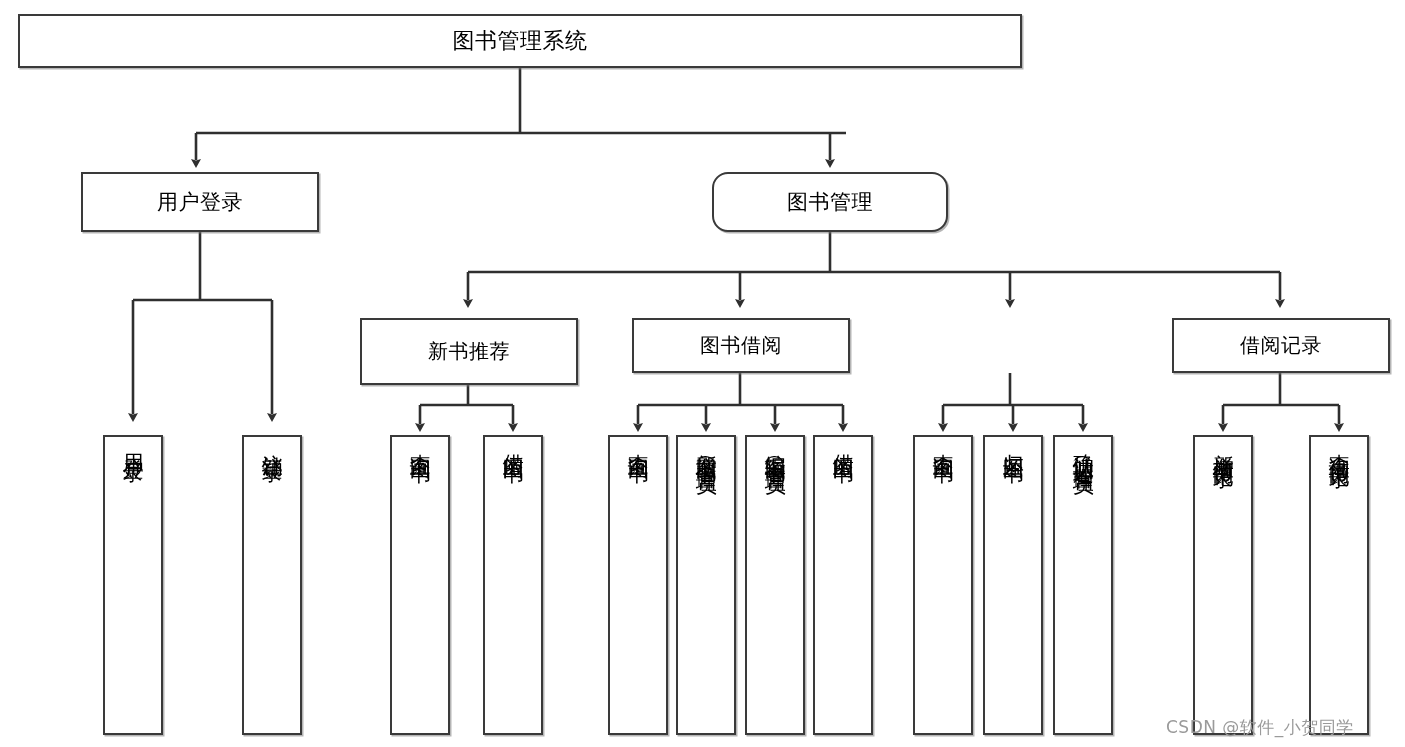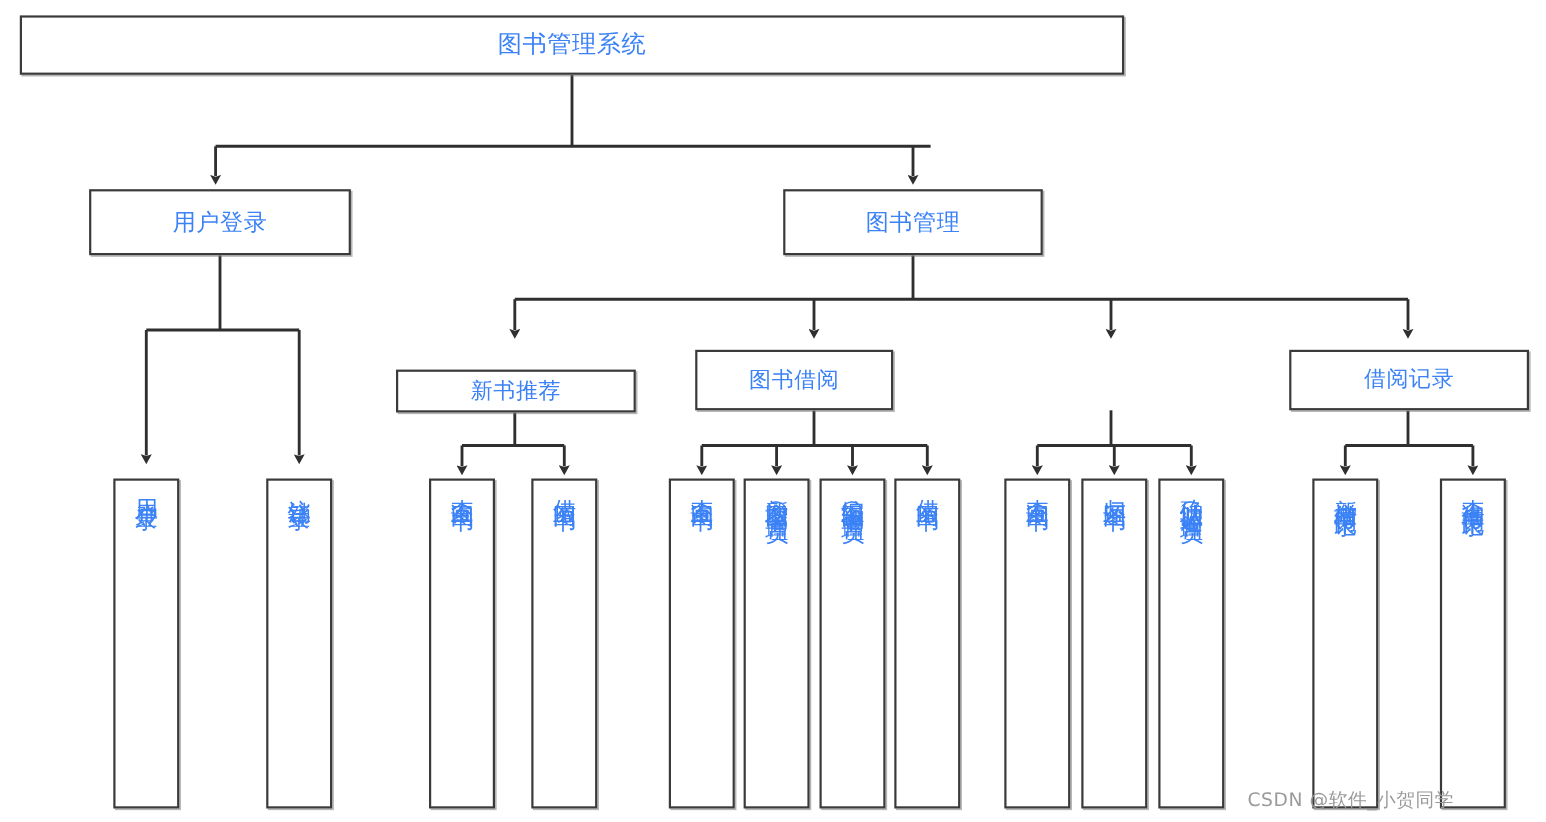--- a/index.html
+++ b/index.html
@@ -25,21 +25,21 @@
     height: 747px;
   }
   .node {
     position: absolute;
     box-sizing: border-box;
     border: 2px solid #3a3a3a;
     background: #ffffff;
     display: flex;
     align-items: center;
     justify-content: center;
-    color: #3b82f6;
+    color: #000000;
     box-shadow: 1.5px 1.5px 0 0 rgba(120,120,120,0.55);
   }
   .node .label {
     font-size: 21px;
     line-height: 1.15;
     letter-spacing: 0.5px;
     white-space: nowrap;
   }
   .node.root .label { font-size: 22px; }
   .node.lvl2 .label { font-size: 21px; }
@@ -121,28 +121,28 @@
     </g>
   </svg>
 
   <div class="node root" style="left:18px; top:14px; width:1004px; height:54px;">
     <span class="label">图书管理系统</span>
   </div>
 
   <div class="node lvl2" style="left:81px; top:172px; width:238px; height:60px;">
     <span class="label">用户登录</span>
   </div>
-  <div class="node lvl2" style="left:712px; top:172px; width:236px; height:60px;">
+  <div class="node lvl2" style="left:712px; top:172px; width:236px; height:60px;border-radius:16px;">
     <span class="label">图书管理</span>
   </div>
 
-  <div class="node lvl3" style="left:360px; top:336px; width:218px; height:39px;">
+  <div class="node lvl3" style="left:360px; top:318px; width:218px; height:67px;">
     <span class="label">新书推荐</span>
   </div>
-  <div class="node lvl3" style="left:632px; top:318px; width:180px; height:55px;">
+  <div class="node lvl3" style="left:632px; top:318px; width:218px; height:55px;">
     <span class="label">图书借阅</span>
   </div>
   <div class="node lvl3" style="left:1172px; top:318px; width:218px; height:55px;font-family:Liberation Serif, serif;">
     <span class="label">借阅记录</span>
   </div>
 
   <div class="node leaf" style="left:103px; top:435px; width:60px; height:300px;">
     <span class="label">用户登录</span>
   </div>
   <div class="node leaf" style="left:242px; top:435px; width:60px; height:300px;">
@@ -179,15 +179,15 @@
     <span class="label">确认归还（管理员）</span>
   </div>
 
   <div class="node leaf" style="left:1193px; top:435px; width:60px; height:300px;">
     <span class="label">新增借阅记录</span>
   </div>
   <div class="node leaf" style="left:1309px; top:435px; width:60px; height:300px;">
     <span class="label">查询借阅记录</span>
   </div>
 
-  <div class="watermark" style="left:1134px; top:716px;">CSDN @软件_小贺同学</div>
+  <div class="watermark" style="left:1166px; top:716px;">CSDN @软件_小贺同学</div>
 
 </div>
 
 </body></html>

